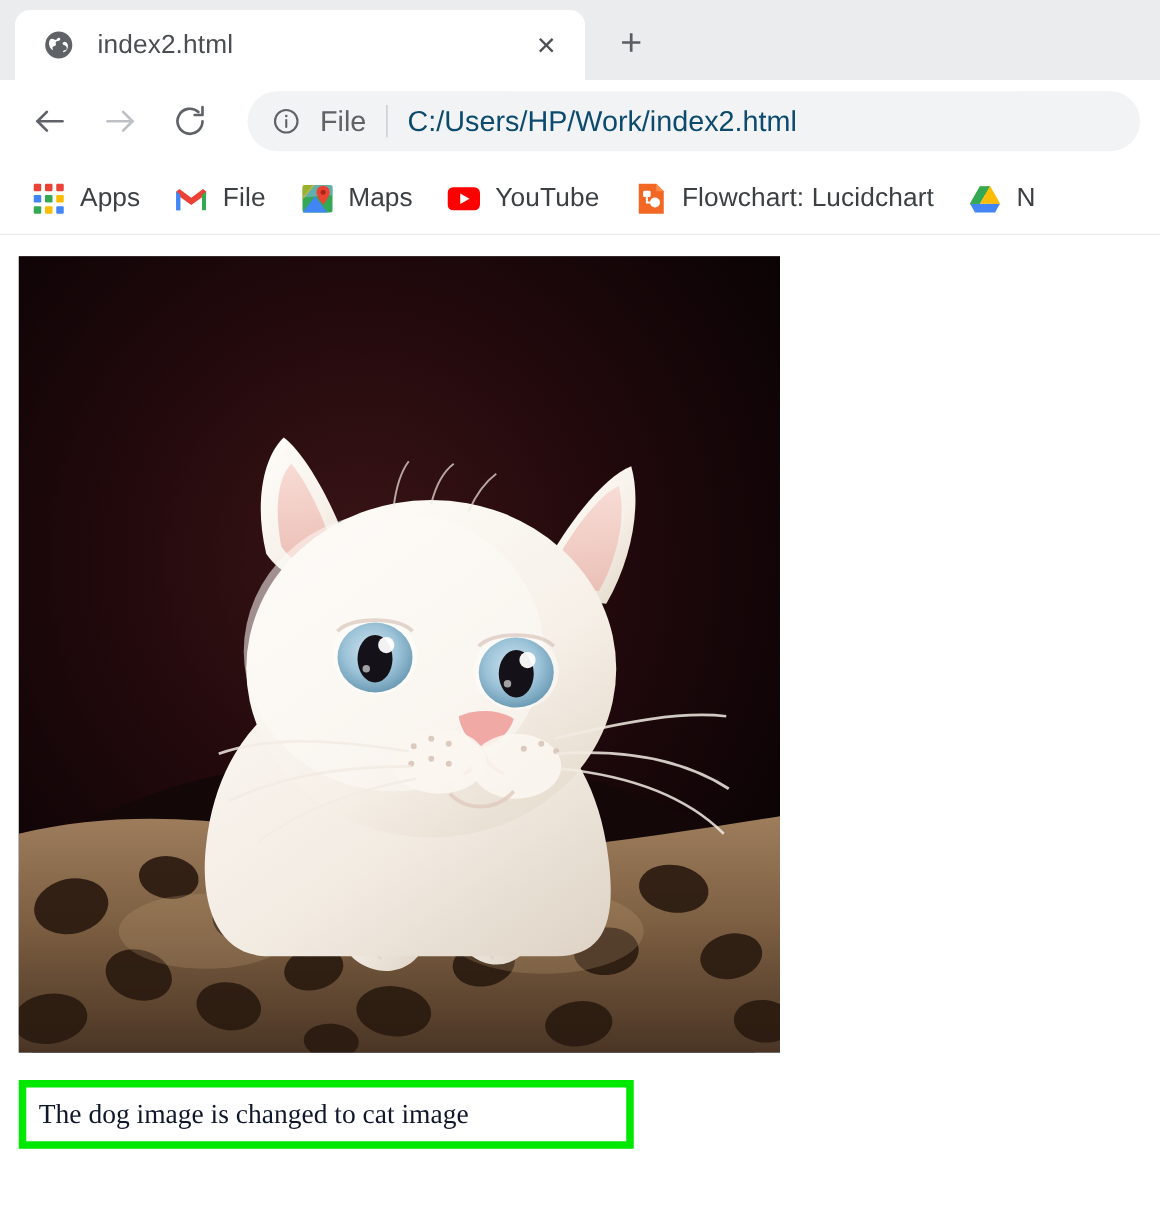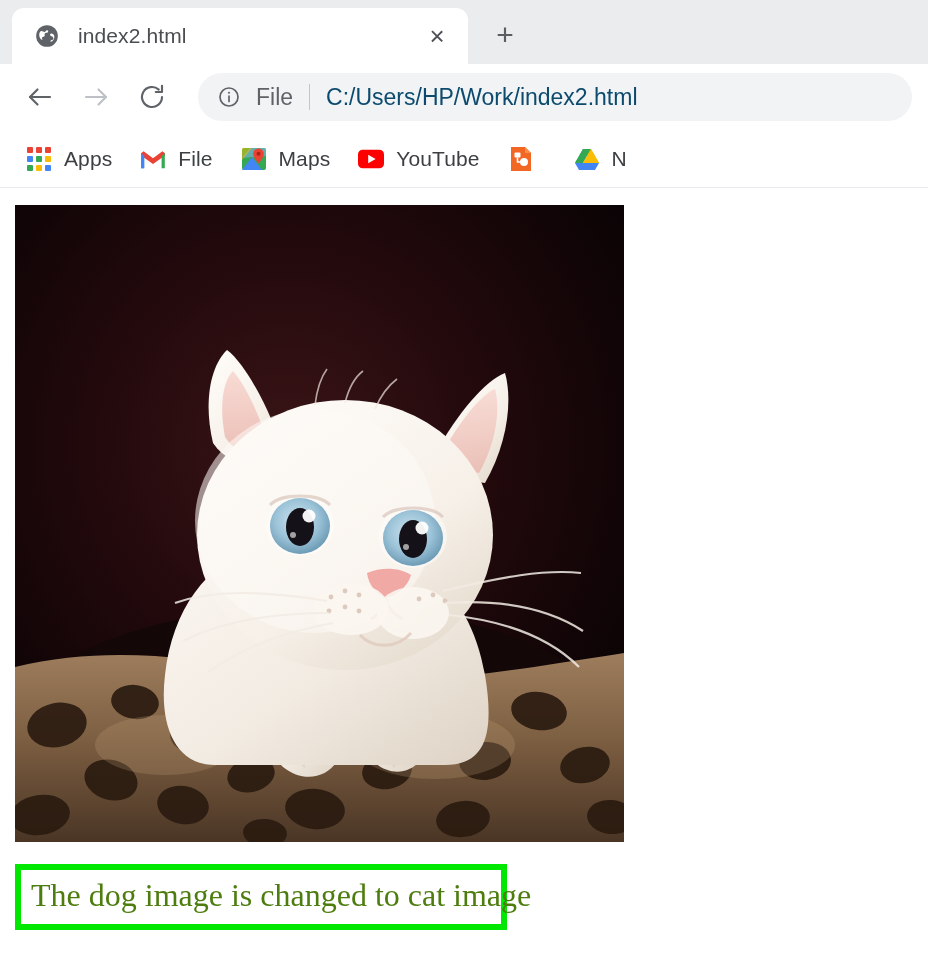--- a/index.html
+++ b/index.html
@@ -231,23 +231,23 @@
     margin-top: 22px;
     width: 492px;
     box-sizing: border-box;
     border: 6px solid #00e800;
     background: #ffffff;
     padding: 9px 10px 11px 10px;
   }
 
   .caption-text {
     font-family: "Liberation Serif", "DejaVu Serif", serif;
-    font-size: 32px;
+    font-size: 22px;
     line-height: 1.05;
-    color: #4d7c0f;
+    color: #0f172a;
     white-space: nowrap;
   }
 </style>
 </head>
 <body>
 
 <div class="browser">
 
   <div class="tabstrip">
     <div class="tab">
@@ -365,20 +365,21 @@
     <div class="bm">
       <span class="bm-icon">
         <svg width="24" height="26" viewBox="0 0 24 26" aria-hidden="true">
           <path d="M2 1h14l6 6v18H2z" fill="#f26724"></path>
           <path d="M16 1l6 6h-6z" fill="#ff8c4a"></path>
           <rect x="5.5" y="6.5" width="6" height="5" rx="1" fill="#ffffff"></rect>
           <circle cx="15" cy="16" r="4" fill="#ffffff"></circle>
           <path d="M8.5 11.5v4.5h2.8" stroke="#ffffff" stroke-width="1.6" fill="none"></path>
         </svg>
       </span>
+      <span class="bm-label">Flowchart: Lucidchart</span>
     </div>
 
     <div class="bm">
       <span class="bm-icon">
         <svg width="26" height="24" viewBox="0 0 26 24" aria-hidden="true">
           <polygon points="9,2 17,2 25,16 17,16" fill="#fbbc05"></polygon>
           <polygon points="9,2 1,16 9,16 17,2" fill="#34a853" opacity="0"></polygon>
           <polygon points="9,2 1,16 9,16" fill="#34a853"></polygon>
           <polygon points="9,2 13,9 9,16 5,9" fill="#34a853" opacity="0"></polygon>
           <polygon points="13,9 9,16 25,16 21,23 5,23 1,16" fill="#4285f4" opacity="0"></polygon>

